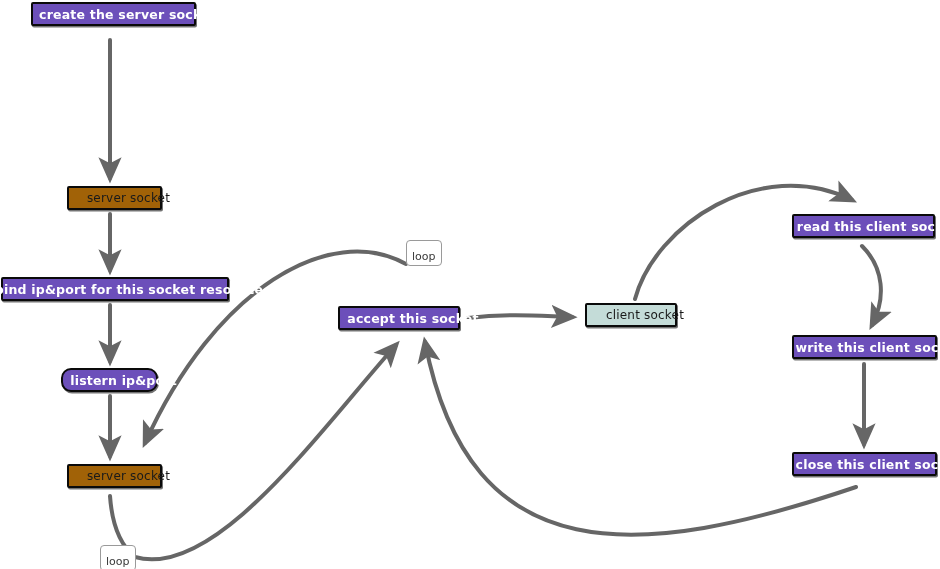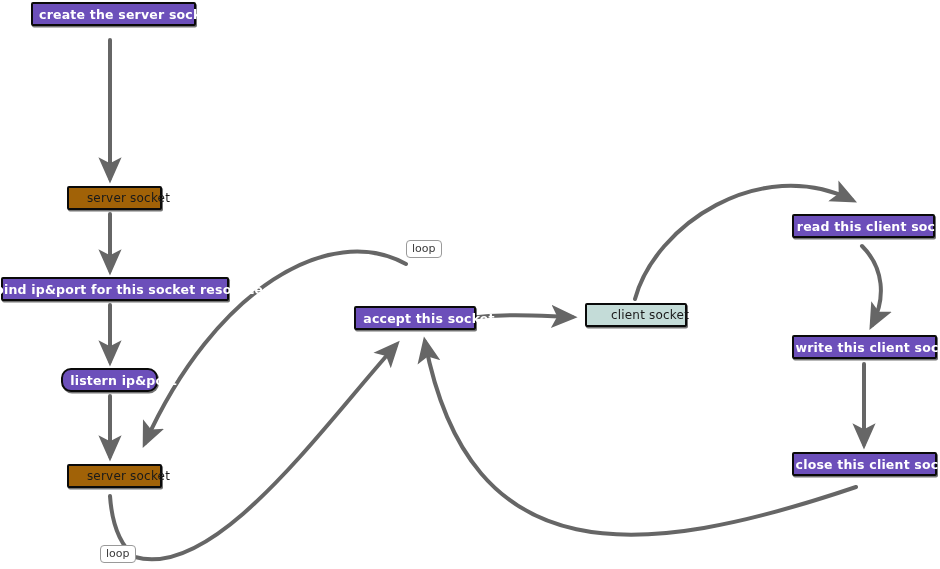--- a/index.html
+++ b/index.html
@@ -61,21 +61,21 @@
     box-sizing: border-box;
     display: flex;
     align-items: center;
     justify-content: center;
     background: #ffffff;
     border: 1px solid #9a9a9a;
     border-radius: 4px;
     color: #3a3a3a;
     font-size: 11px;
     font-weight: normal;
-    padding: 1px 5px 2px 5px;
+    padding: 9px 5px 2px 5px;
     z-index: 6;
   }
 </style>
 </head>
 <body>
 
 <div id="canvas">
 
   <svg id="edges" viewBox="0 0 940 569" xmlns="http://www.w3.org/2000/svg">
     <defs>
@@ -112,23 +112,23 @@
   <div class="node purple" style="left:31px; top:2px; width:165px; height:24px;">create the server socket</div>
 
   <div class="node yellow" style="left:67px; top:186px; width:95px; height:24px;">server socket</div>
 
   <div class="node purple" style="left:1px; top:277px; width:228px; height:24px;">bind ip&amp;port for this socket resource</div>
 
   <div class="node purple" style="left:61px; top:368px; width:97px; height:24px;border-radius:10px;">listern ip&amp;port</div>
 
   <div class="node yellow" style="left:67px; top:464px; width:95px; height:24px;">server socket</div>
 
-  <div class="node purple" style="left:338px; top:306px; width:122px; height:24px;margin-left:16px;">accept this socket</div>
+  <div class="node purple" style="left:338px; top:306px; width:122px; height:24px;">accept this socket</div>
 
-  <div class="node teal" style="left:585px; top:303px; width:102px; height:24px;">client socket</div>
+  <div class="node teal" style="left:585px; top:303px; width:92px; height:24px;">client socket</div>
 
   <div class="node purple" style="left:792px; top:214px; width:143px; height:24px;">read this client socket</div>
 
   <div class="node purple" style="left:792px; top:335px; width:145px; height:24px;">write this client socket</div>
 
   <div class="node purple" style="left:792px; top:452px; width:145px; height:24px;">close this client socket</div>
 
   <div class="loop-label" style="left:406px; top:240px;">loop</div>
 
   <div class="loop-label" style="left:100px; top:545px;">loop</div>

